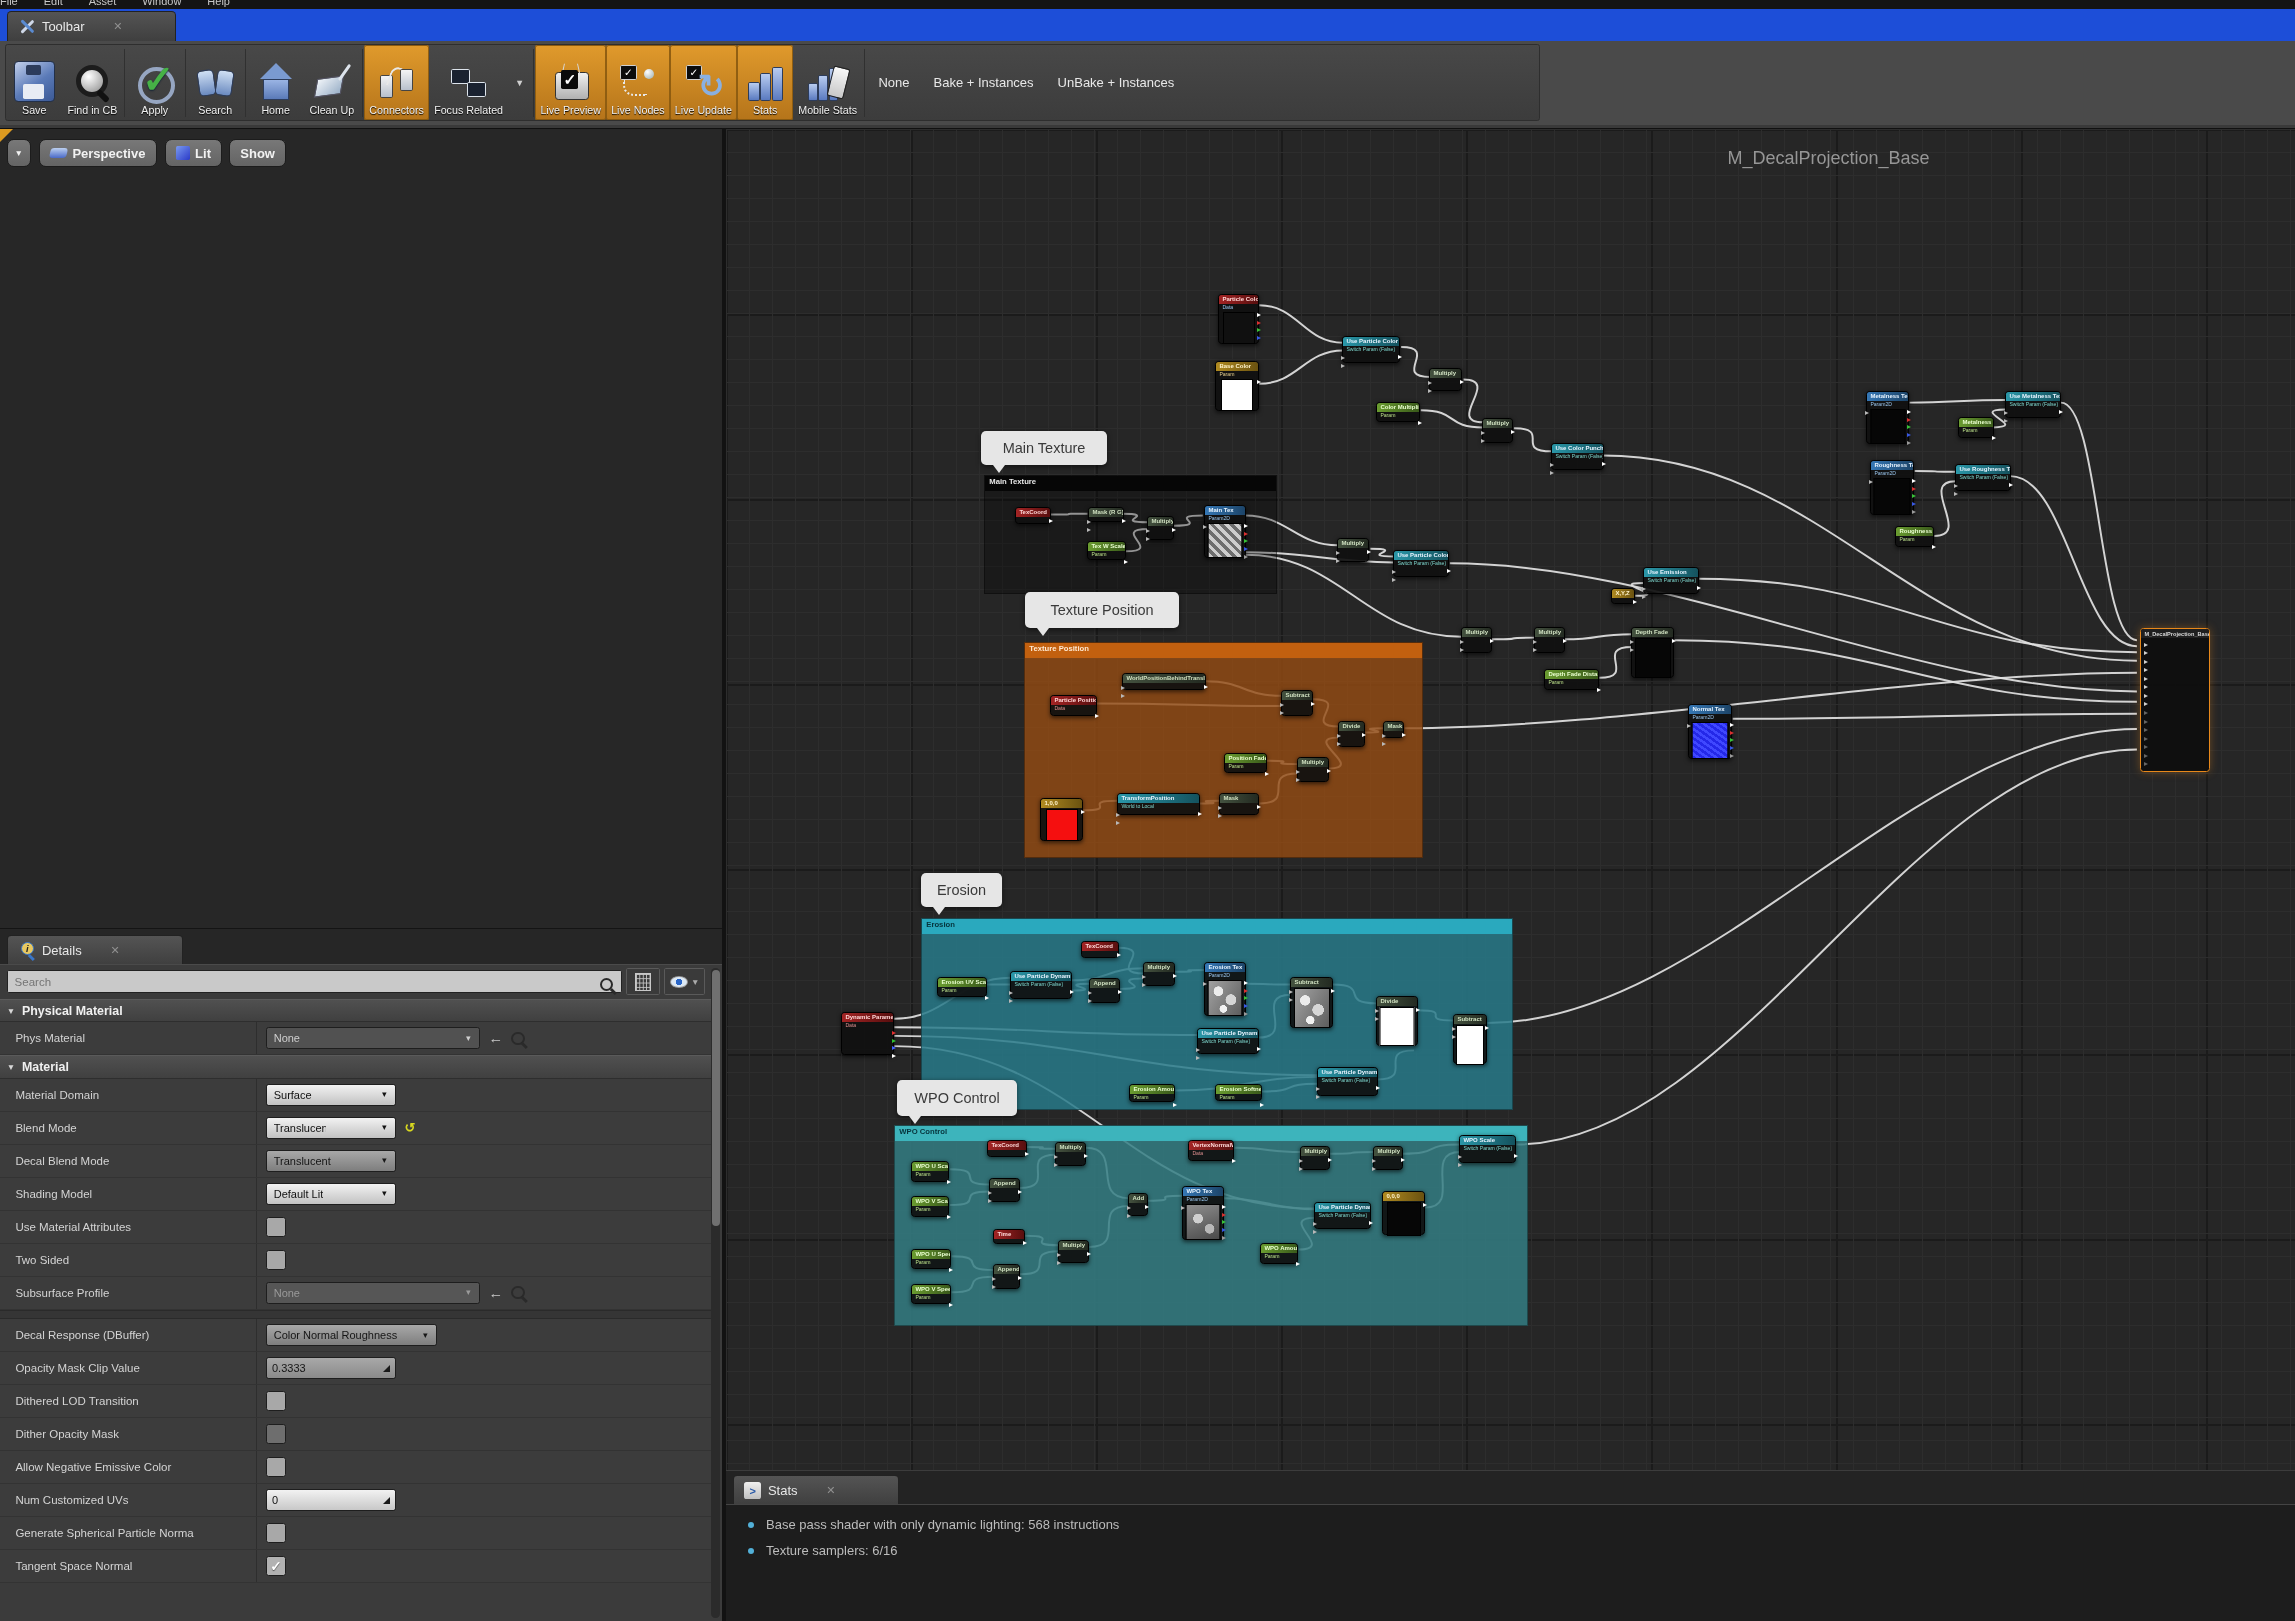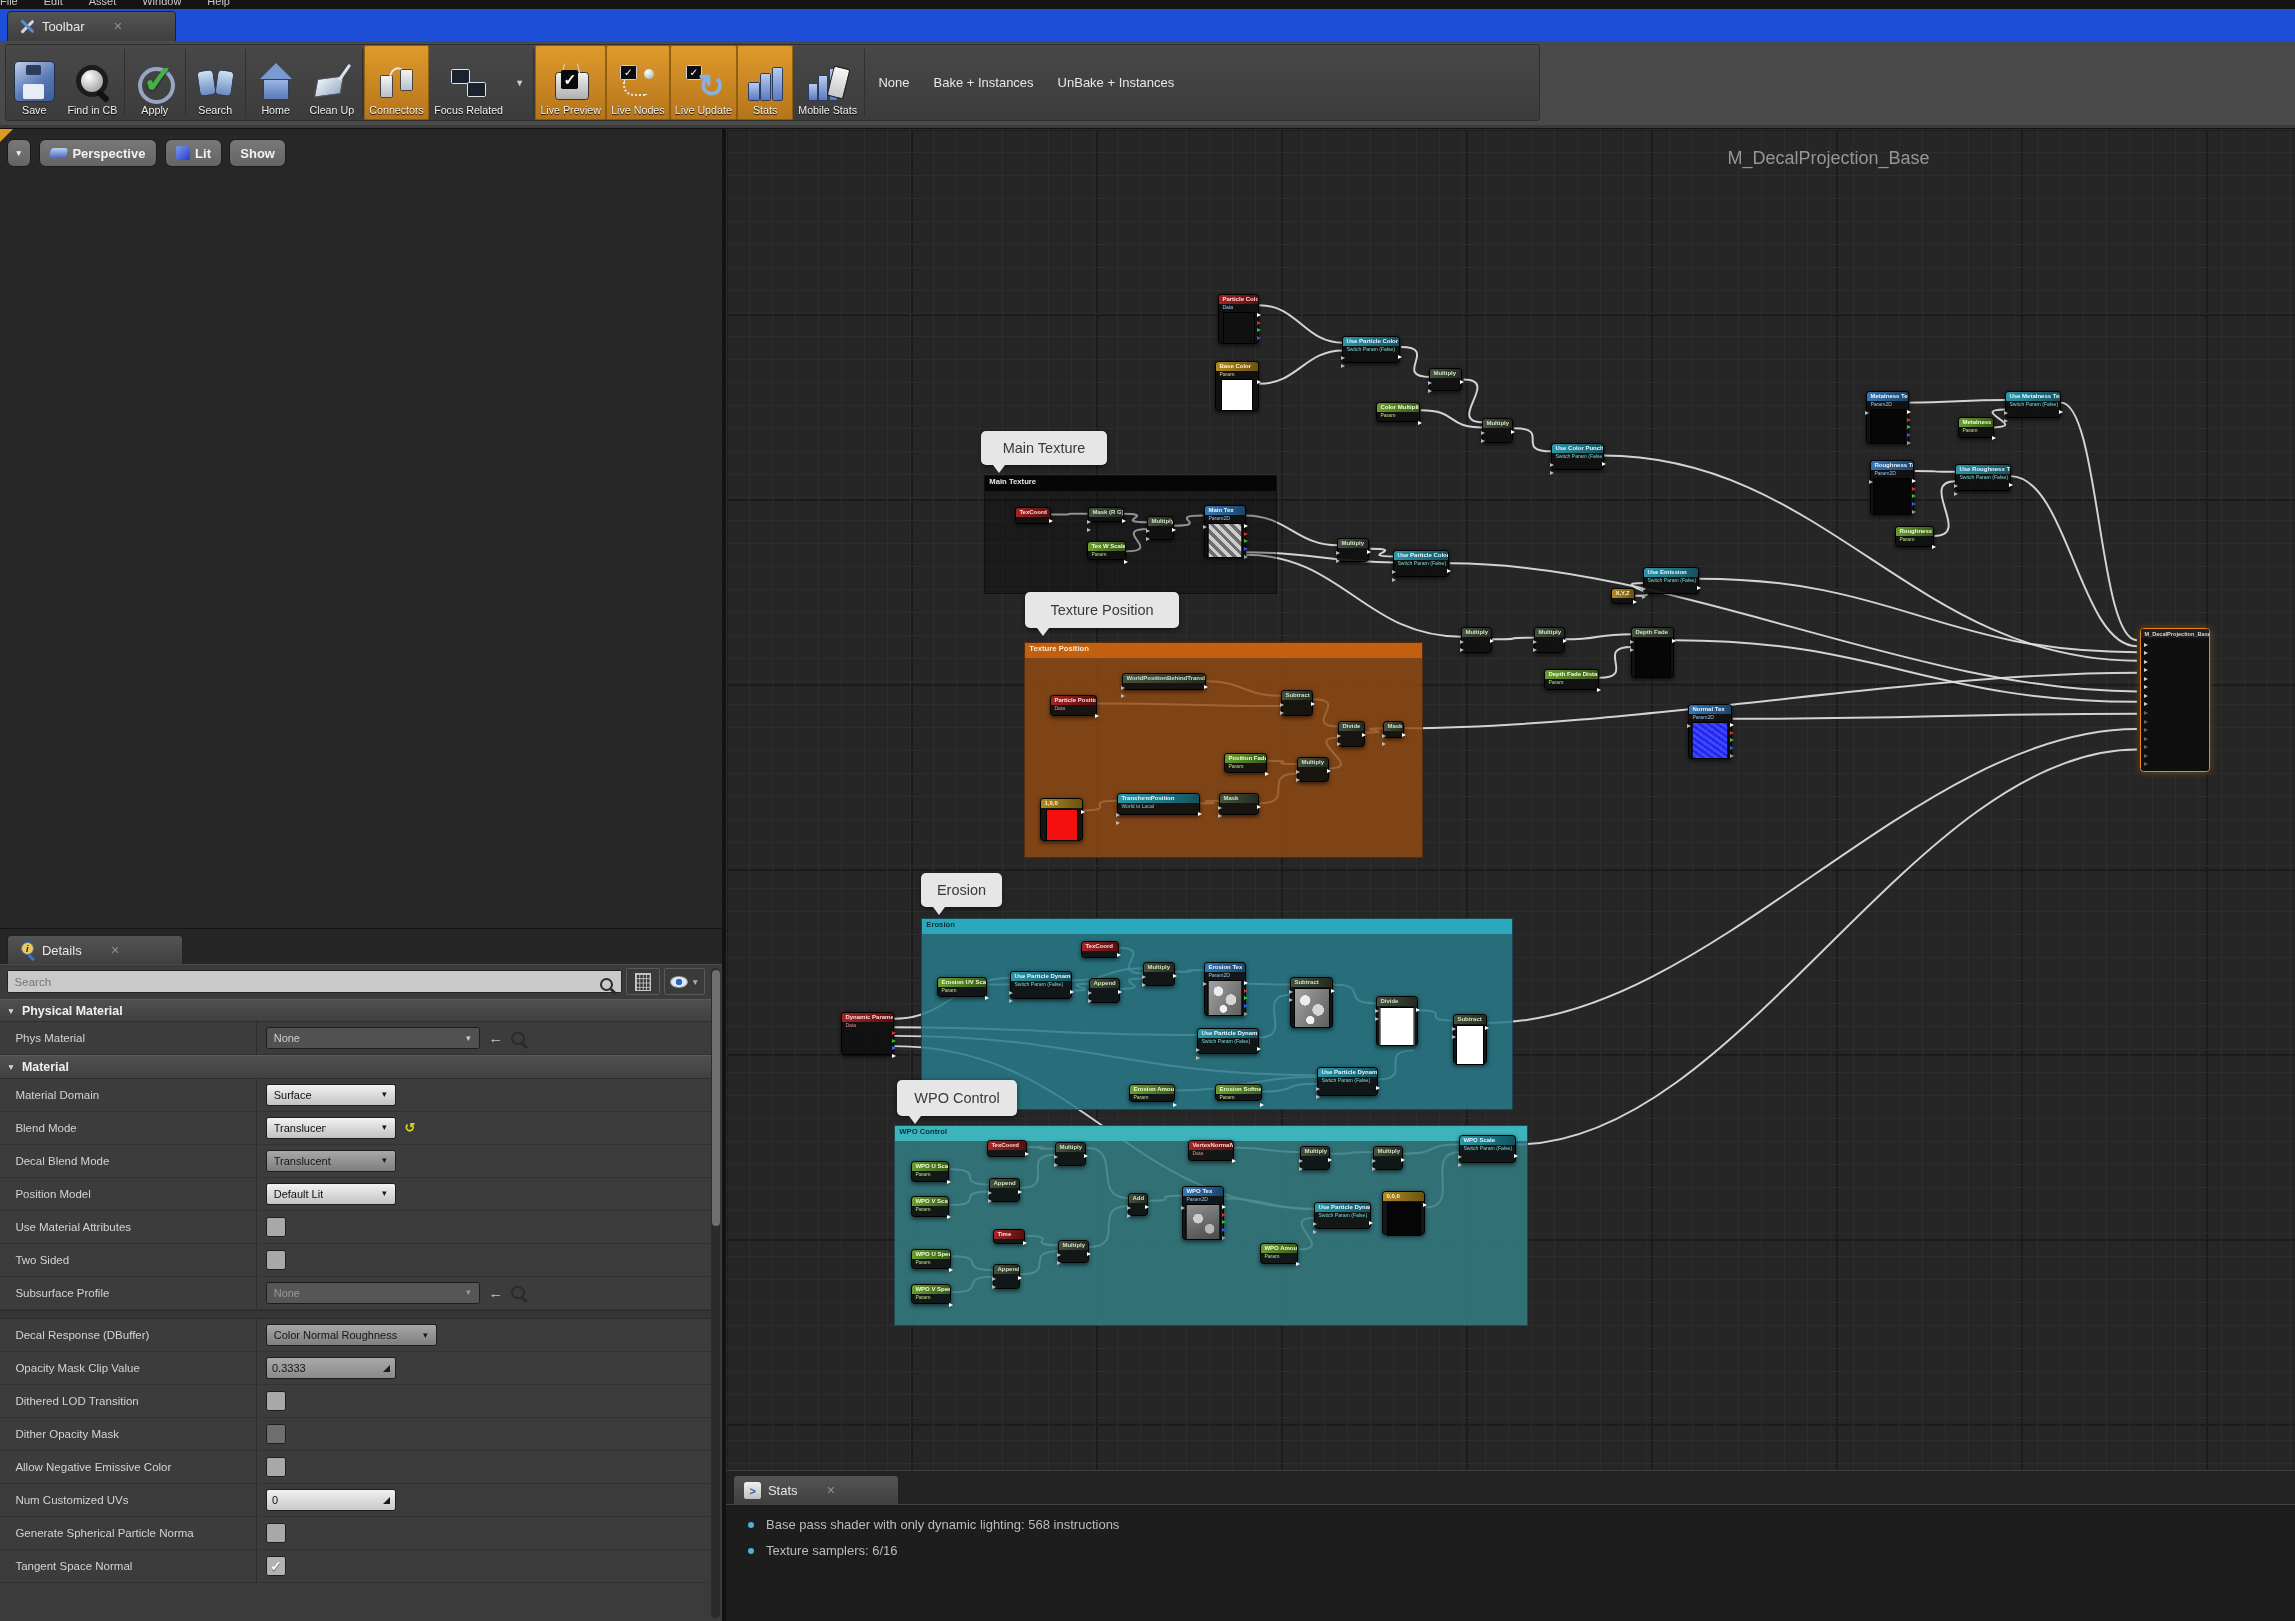--- a/index.html
+++ b/index.html
@@ -401,21 +401,21 @@
       <div class="drow">
         <div class="dlabel">Decal Blend Mode</div>
         <div class="dctrl">
           <div class="dd dd-mid" style="width: 130px;">
             <span class="dv">Translucent</span>
             <span class="ddar">▼</span>
           </div>
         </div>
       </div>
       <div class="drow">
-        <div class="dlabel">Position Model</div>
+        <div class="dlabel">Shading Model</div>
         <div class="dctrl">
           <div class="dd dd-light" style="width: 130px;">
             <span class="dv">Default Lit</span>
             <span class="ddar">▼</span>
           </div>
         </div>
       </div>
       <div class="drow">
         <div class="dlabel">Use Material Attributes</div>
         <div class="dctrl">

